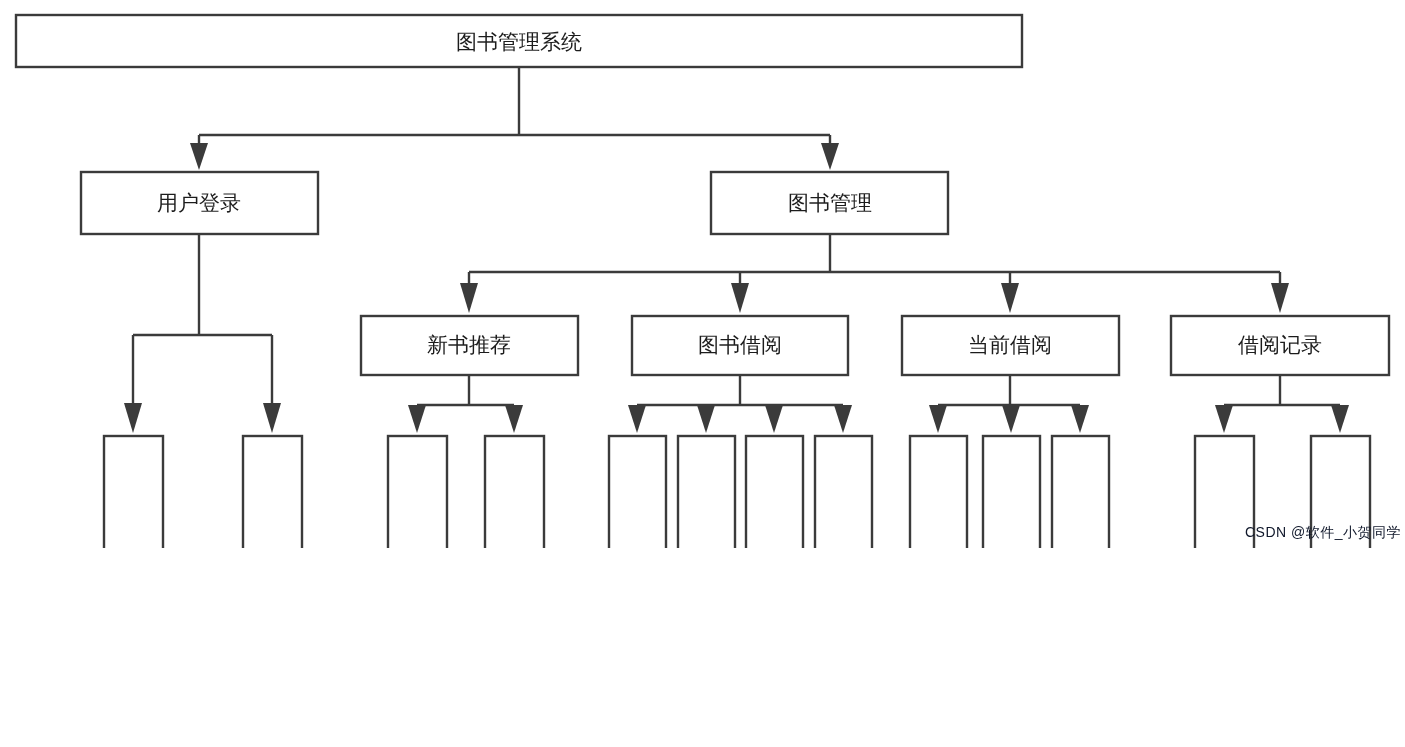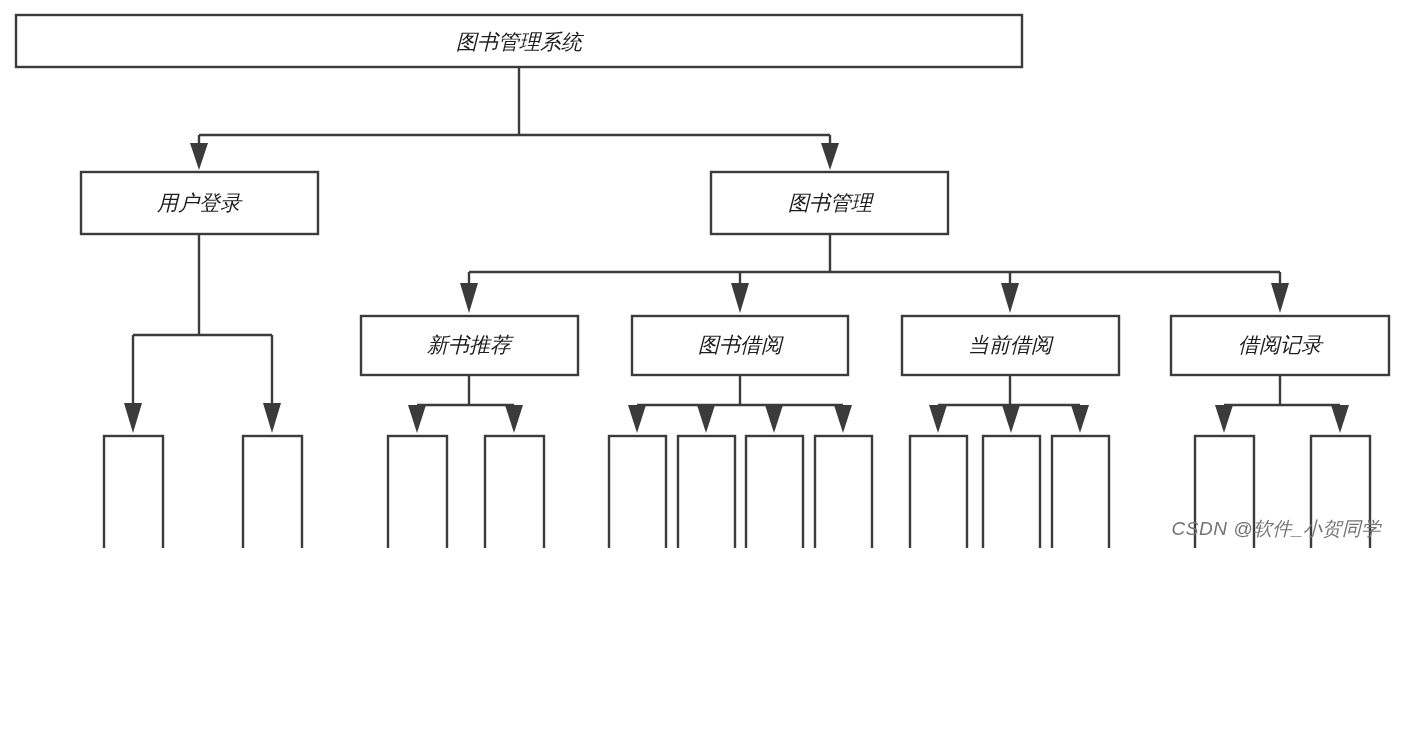--- a/index.html
+++ b/index.html
@@ -10,21 +10,20 @@
   }
   body {
     font-family: "Liberation Sans", "DejaVu Sans", sans-serif;
   }
   #diagram-root {
     position: relative;
     width: 1405px;
     height: 548px;
     background: #ffffff;
     overflow: hidden;
-    font-style: italic;
   }
   svg.diagram-svg {
     position: absolute;
     left: 0;
     top: 0;
     width: 1405px;
     height: 747px;
   }
   .node-box {
     fill: #ffffff;
@@ -58,25 +57,25 @@
     letter-spacing: 2px;
     color: #1c1c1c;
     display: flex;
     align-items: flex-start;
     justify-content: center;
     white-space: nowrap;
     user-select: none;
   }
   .watermark {
     position: absolute;
-    right: 24px;
+    right: 4px;
     bottom: 6px;
     font-family: "Liberation Sans", "DejaVu Sans", sans-serif;
-    font-size: 19px;
-    color: #737373;
+    font-size: 14px;
+    color: #0f172a;
     letter-spacing: 0.5px;
     white-space: nowrap;
     pointer-events: none;
   }
 </style>
 </head>
 <body>
 
 <div id="diagram-root">
 

